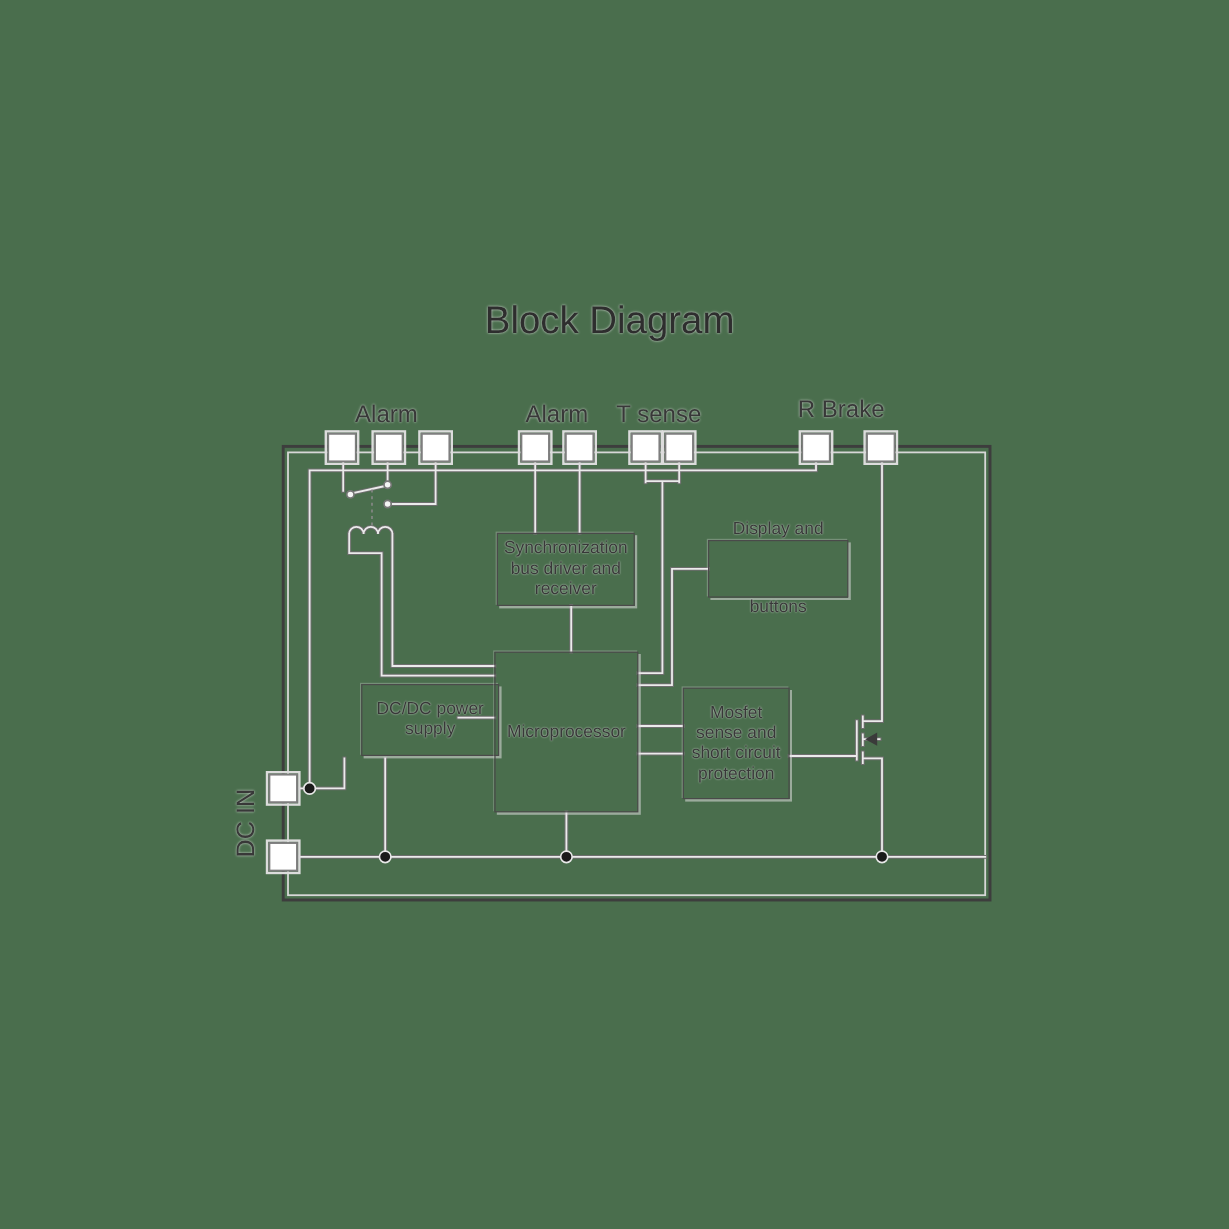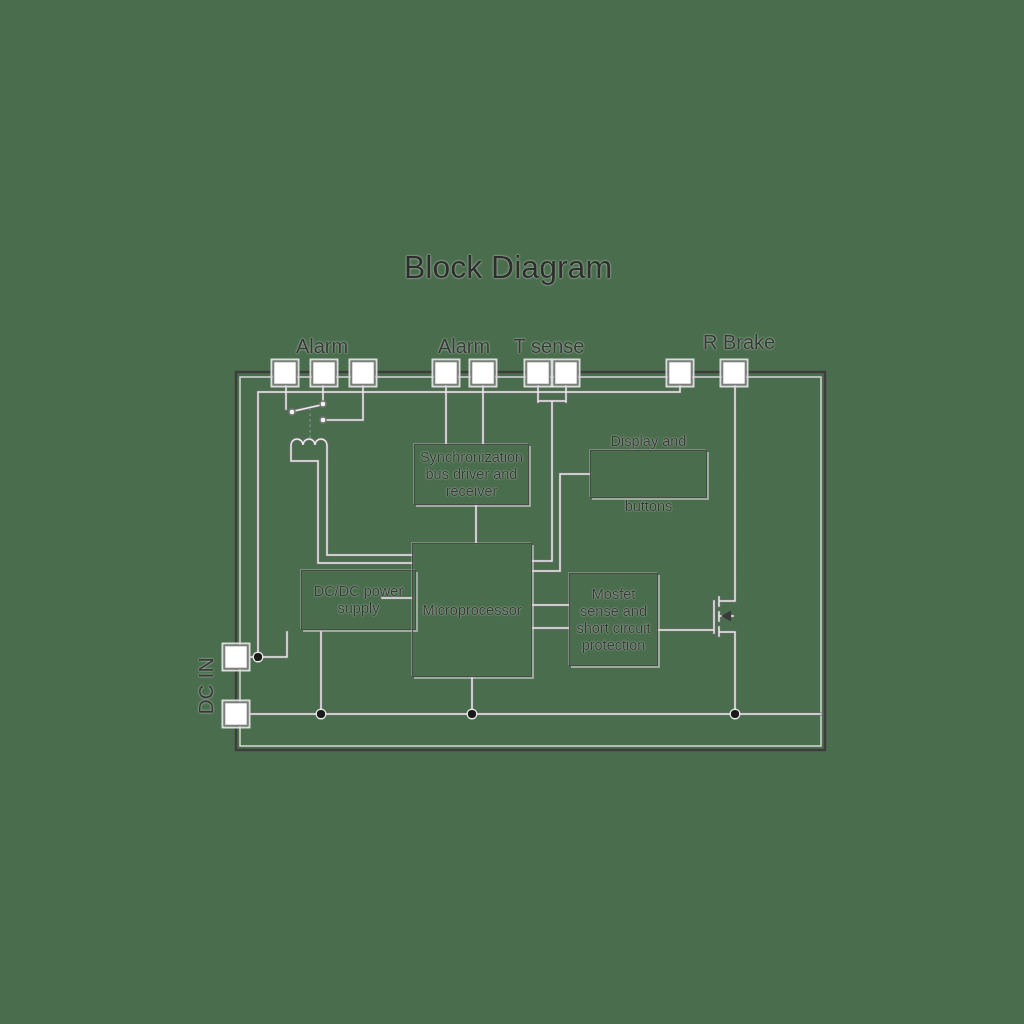--- a/index.html
+++ b/index.html
@@ -101,21 +101,21 @@
     <circle cx="735" cy="714" r="4.8" fill="#1a1a1a" stroke="#e8e8e8" stroke-width="1.4"></circle>
 
     <polygon points="721,616 731,610.5 731,621.5" fill="#3a3a3a"></polygon>
   </svg>
 
   <div class="title" style="left:508px;top:267px;">Block Diagram</div>
 
   <div class="label" style="left:322px;top:346px;">Alarm</div>
   <div class="label" style="left:464px;top:346px;">Alarm</div>
   <div class="label" style="left:549px;top:346px;">T sense</div>
-  <div class="label" style="left:739px;top:342px;">R Brake</div>
+  <div class="label" style="left:701px;top:342px;">R Brake</div>
   <div class="label rot" style="left:206px;top:686px;">DC IN</div>
 
   <div class="block" style="left:414px;top:444px;width:115px;height:61px;">
     <span>Synchronization</span>
     <span>bus driver and</span>
     <span>receiver</span>
   </div>
 
   <div class="block" style="left:590px;top:450px;width:117px;height:48px;gap:48px;">
     <span>Display and</span>

